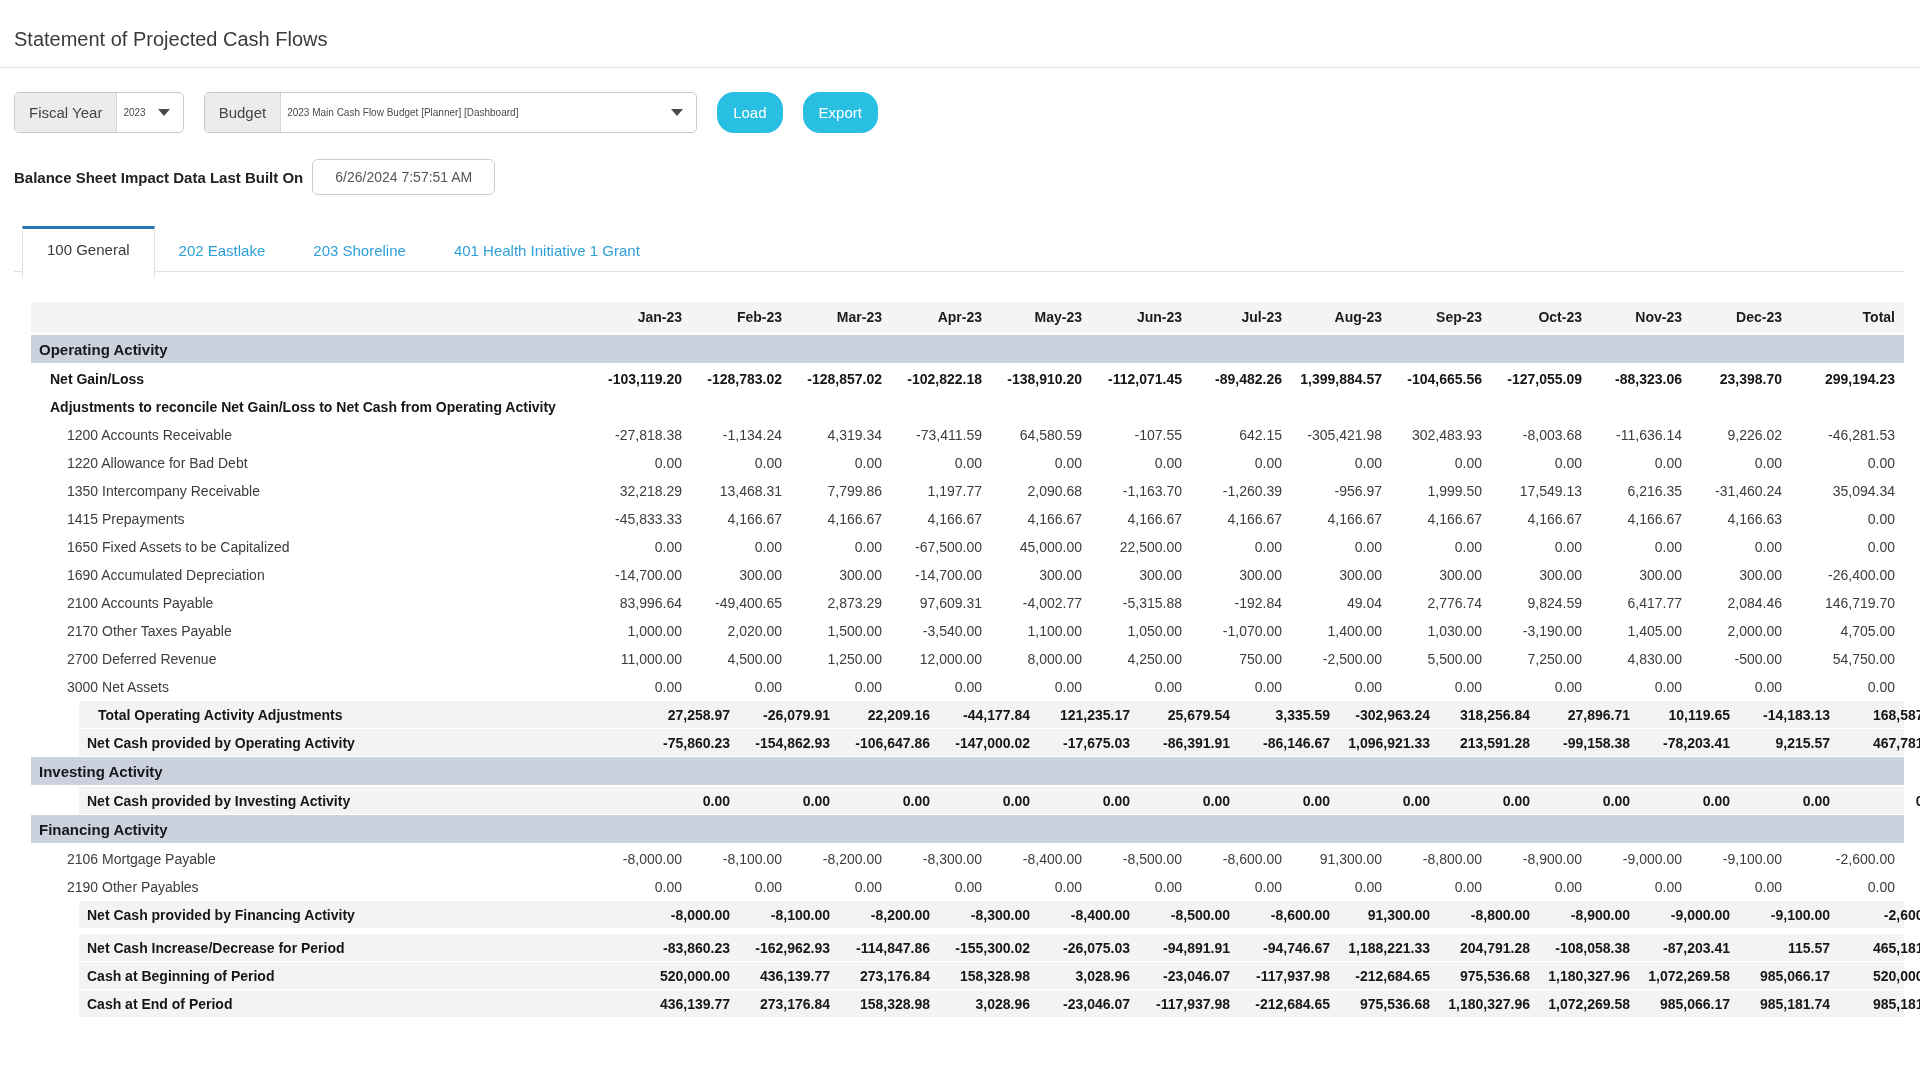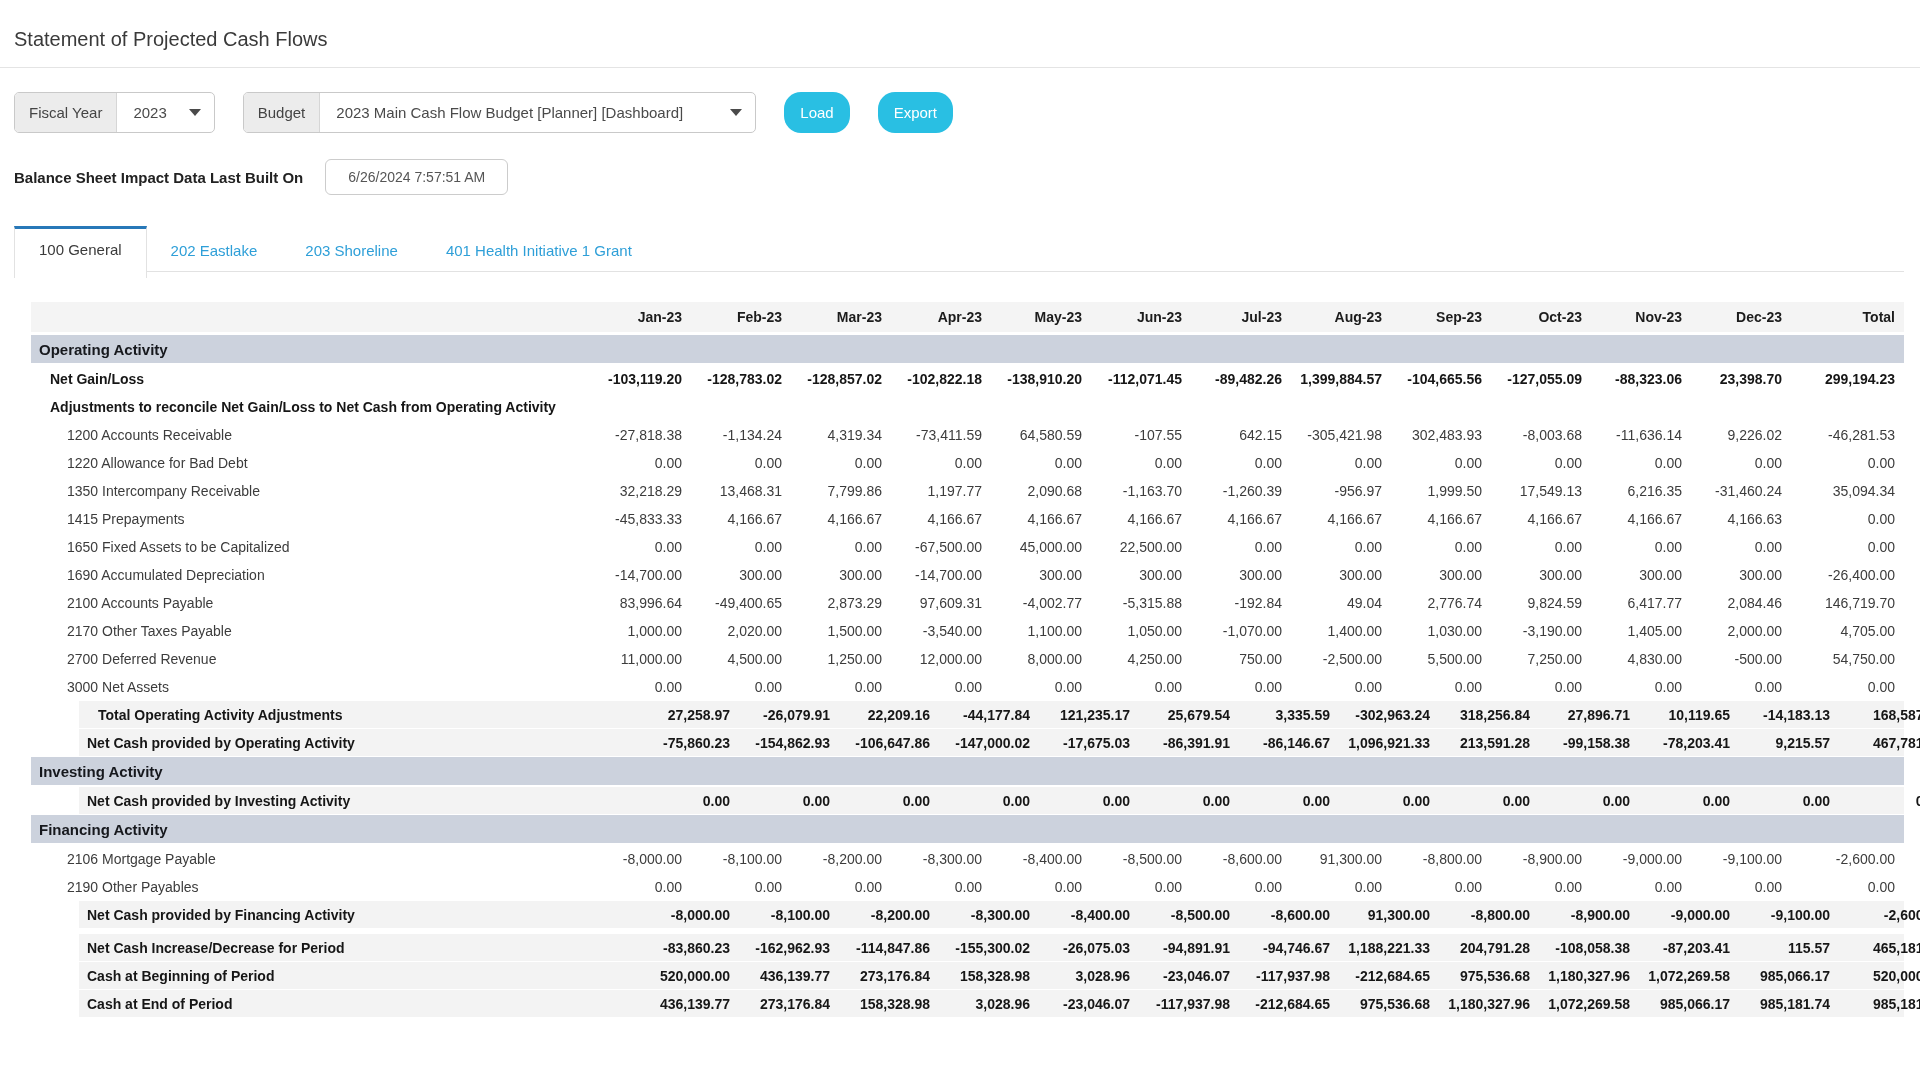--- a/index.html
+++ b/index.html
@@ -2,35 +2,35 @@
 <html><head>
 <meta charset="utf-8">
 <style>
   html,body{margin:0;padding:0;background:#fff;}
   body{width:1920px;height:1080px;font-family:"Liberation Sans",sans-serif;color:#333;overflow:hidden;}
   .page{position:relative;width:1772px;height:1080px;background:#fff;}
 
   .page-title{font-size:20px;font-weight:400;color:#3a3a3a;padding:28px 0 16px 14px;}
   .header-divider{border-bottom:1px solid #e4e4e4;width:1920px;}
 
-  .toolbar{display:flex;align-items:stretch;gap:28px;margin:24px 0 0 14px;height:41px;}
+  .toolbar{display:flex;align-items:stretch;gap:20px;margin:24px 0 0 14px;height:41px;}
   .dd-group{display:flex;align-items:center;border:1px solid #c9c9c9;border-radius:5px;background:#fff;overflow:hidden;cursor:pointer;}
   .dd-chip{background:#ececec;border-right:1px solid #d6d6d6;padding:0 14px;height:100%;display:flex;align-items:center;font-size:15px;color:#444;}
-  .dd-value{padding:0 16px;font-size:15px;color:#4a4a4a;white-space:nowrap;}
+  .dd-value{padding:0 6px;font-size:10px;color:#4a4a4a;white-space:nowrap;}
   .budget .dd-value{min-width:372px;}
   .caret{width:0;height:0;border-left:6px solid transparent;border-right:6px solid transparent;border-top:7px solid #4a4a4a;margin:0 13px 0 6px;}
   .btn{border:none;border-radius:17px;background:#29bfe3;color:#fff;font-size:15px;font-family:inherit;padding:0 16px;cursor:pointer;}
 
-  .built-row{display:flex;align-items:center;gap:22px;margin:26px 0 0 14px;}
+  .built-row{display:flex;align-items:center;gap:9px;margin:26px 0 0 14px;}
   .built-label{font-weight:700;font-size:15px;color:#222;}
   .built-input{border:1px solid #ccc;border-radius:6px;padding:9px 22px;font-size:14px;color:#555;background:#fff;}
 
   .tabstrip{display:flex;align-items:flex-end;margin:30px 0 0 14px;width:1890px;height:46px;border-bottom:1px solid #e2e2e2;position:relative;}
   .tab{font-size:15px;color:#2e9fd8;padding:0 24px;height:40px;line-height:40px;cursor:pointer;white-space:nowrap;}
-  .tab.active{background:#fff;color:#3a3a3a;border-left:1px solid #e2e2e2;border-right:1px solid #e2e2e2;border-top:3px solid #2878b8;height:49px;line-height:42px;margin-bottom:-7px;z-index:2;}
+  .tab.active{background:#fff;color:#3a3a3a;border-left:1px solid #e2e2e2;border-right:1px solid #e2e2e2;border-top:3px solid #2878b8;height:49px;line-height:42px;margin-bottom:-7px;z-index:2;margin-left:8px;}
 
   .cash-table{margin:30px 0 0 31px;width:1873px;font-size:14px;color:#3c3c3c;}
   .t-row{display:flex;align-items:center;height:28px;box-sizing:border-box;}
   .row-header{background:#f4f4f4;font-weight:700;color:#1c1c1c;height:30px;margin-bottom:3px;}
   .row-section{background:#ccd2dd;font-weight:700;font-size:15px;color:#16181d;margin:0 0 2px 0;}
   .st{background:#f3f3f3;font-weight:700;color:#161616;border-bottom:1px solid #fff;margin-left:48px;}
   .row-detail{background:#fff;}
   .bold-row{font-weight:700;color:#161616;}
   .gap-top{margin-top:5px;}
   .cell-label{flex:0 0 557px;box-sizing:border-box;padding-left:8px;white-space:nowrap;overflow:hidden;}

